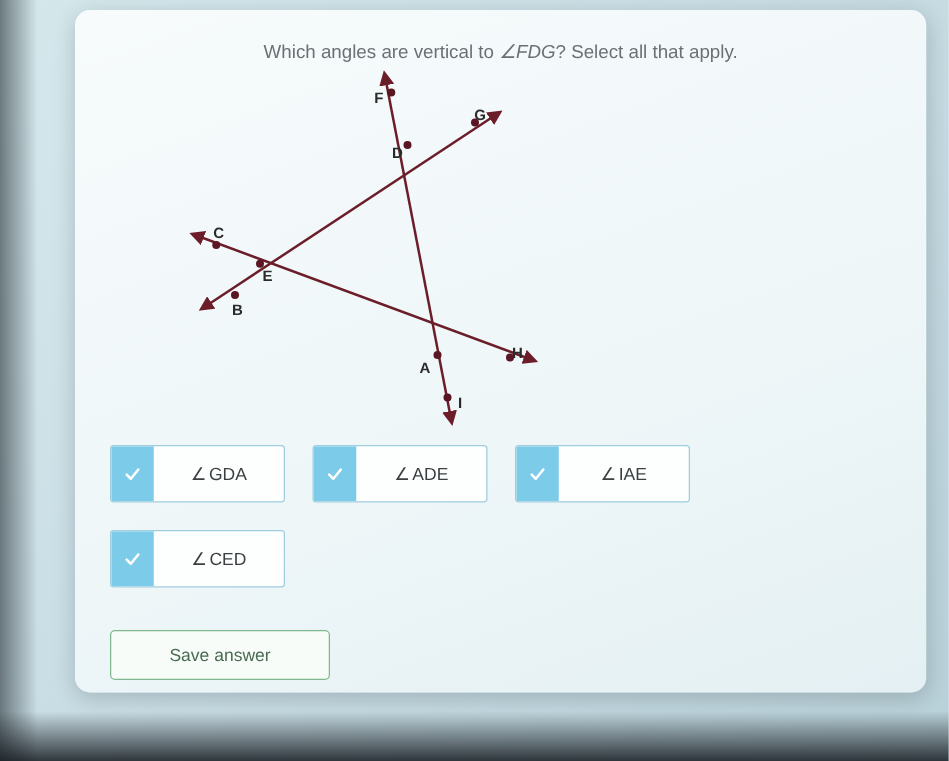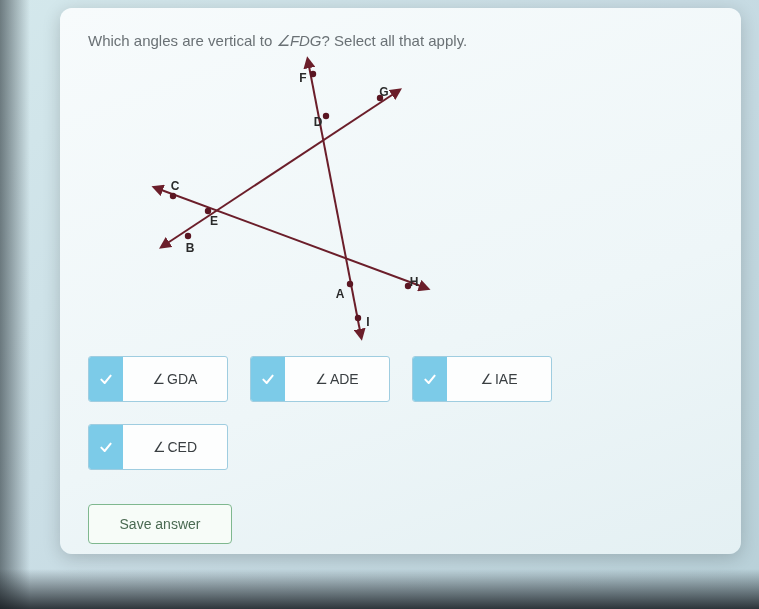--- a/index.html
+++ b/index.html
@@ -25,20 +25,21 @@
       left: 60px; top: 8px; right: 18px; bottom: 55px;
       background: linear-gradient(160deg, #f7fbfc 0%, #eef6f8 60%, #e4f0f3 100%);
       border-radius: 12px;
       box-shadow: 0 4px 18px rgba(0,0,0,0.18);
       padding: 24px 28px 20px 28px;
     }
     .question {
       color: #6a7175;
       font-size: 15px;
       margin-bottom: 6px;
+      text-align: center;
     }
     .question .angle { font-style: italic; }
     .diagram-wrap {
       width: 360px; height: 290px;
       position: relative;
       margin-left: 20px;
     }
     .lbl {
       position: absolute;
       font-size: 12px; font-weight: bold;
@@ -70,21 +71,21 @@
     .opt .chk svg { width: 16px; height: 16px; }
     .opt .txt {
       flex: 1;
       display: flex; align-items: center; justify-content: center;
       color: #3a3f42;
       font-size: 14px;
     }
     .opt .txt .ang { margin-right: 2px; }
     .save {
       margin-top: 34px;
-      width: 144px; height: 40px;
+      width: 176px; height: 40px;
       border: 1px solid #7fb88f;
       background: #f7fcf8;
       border-radius: 4px;
       color: #4a6a52;
       font-size: 14px;
       cursor: pointer;
       display: flex; align-items: center; justify-content: center;
     }
   </style>
 </head>

